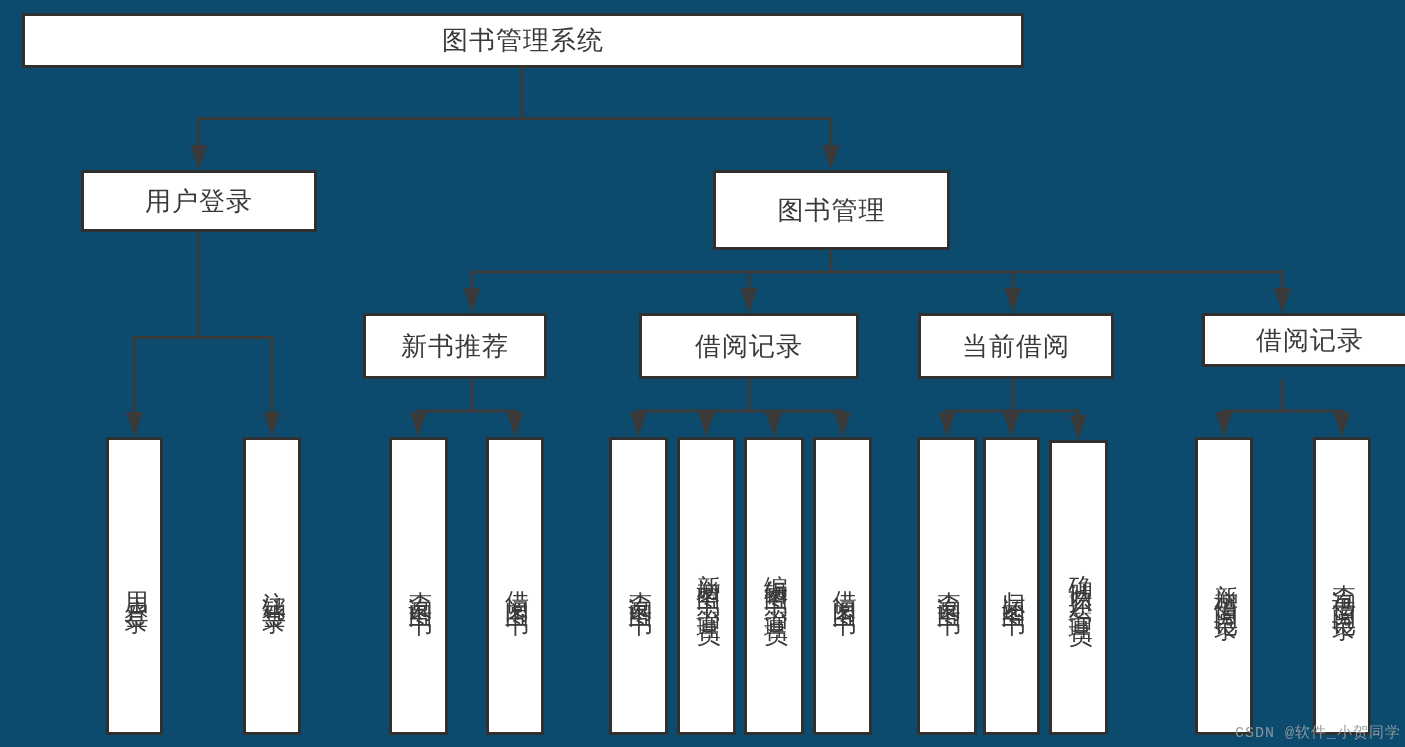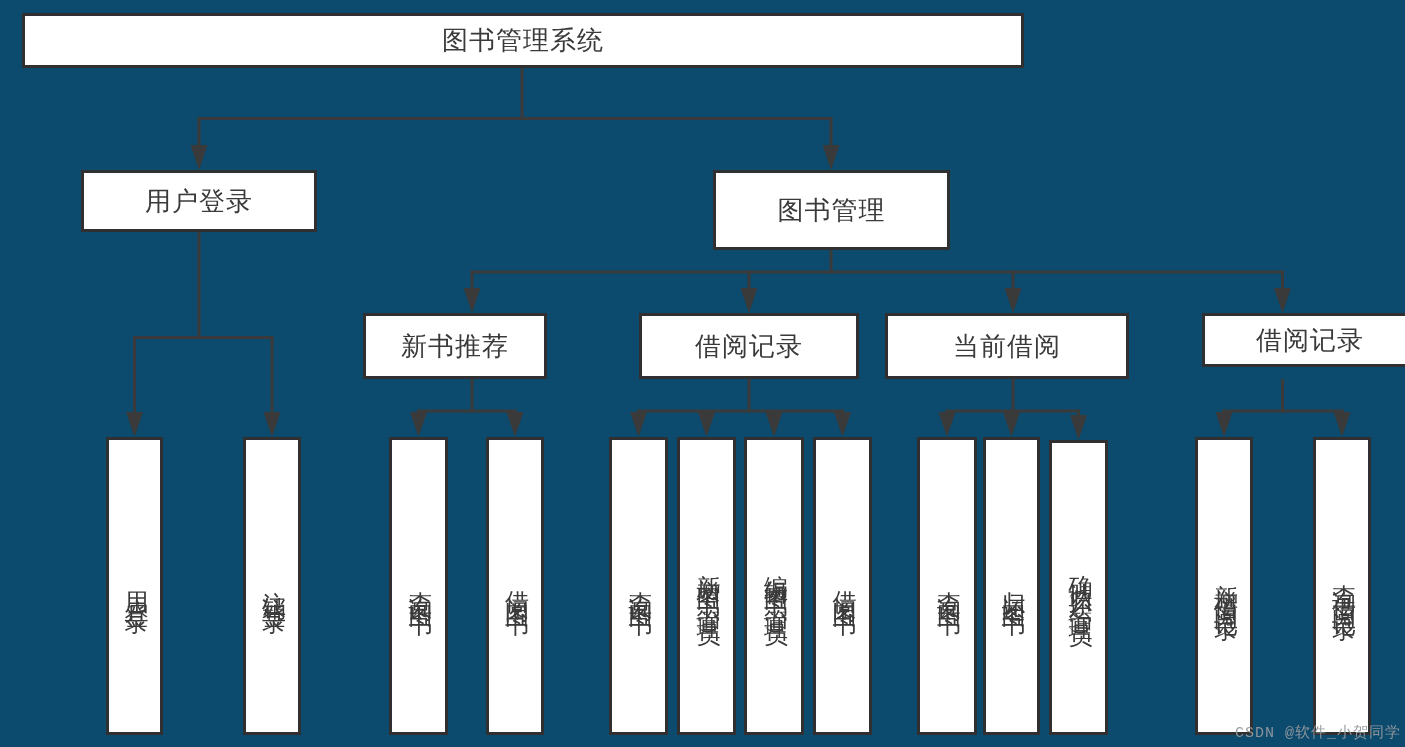--- a/index.html
+++ b/index.html
@@ -122,21 +122,21 @@
     </g>
   </svg>
 
   <div class="node h-node" style="left:22px; top:13px; width:1002px; height:55px;">图书管理系统</div>
 
   <div class="node h-node" style="left:81px; top:170px; width:236px; height:62px;">用户登录</div>
   <div class="node h-node" style="left:713px; top:170px; width:237px; height:80px;">图书管理</div>
 
   <div class="node h-node" style="left:363px; top:313px; width:184px; height:66px;">新书推荐</div>
   <div class="node h-node" style="left:639px; top:313px; width:220px; height:66px;">借阅记录</div>
-  <div class="node h-node" style="left:885px; top:313px; width:244px; height:66px;">当前借阅</div>
+  <div class="node h-node" style="left:918px; top:313px; width:196px; height:66px;">当前借阅</div>
   <div class="node h-node" style="left:1174px; top:313px; width:216px; height:54px;margin-left:28px;">借阅记录</div>
 
   <div class="node v-node" style="left:106px; top:437px; width:57px; height:298px;">
     <span class="v-label">用户登录</span>
   </div>
   <div class="node v-node" style="left:243px; top:437px; width:58px; height:298px;">
     <span class="v-label">注销登录</span>
   </div>
 
   <div class="node v-node" style="left:389px; top:437px; width:59px; height:298px;">

